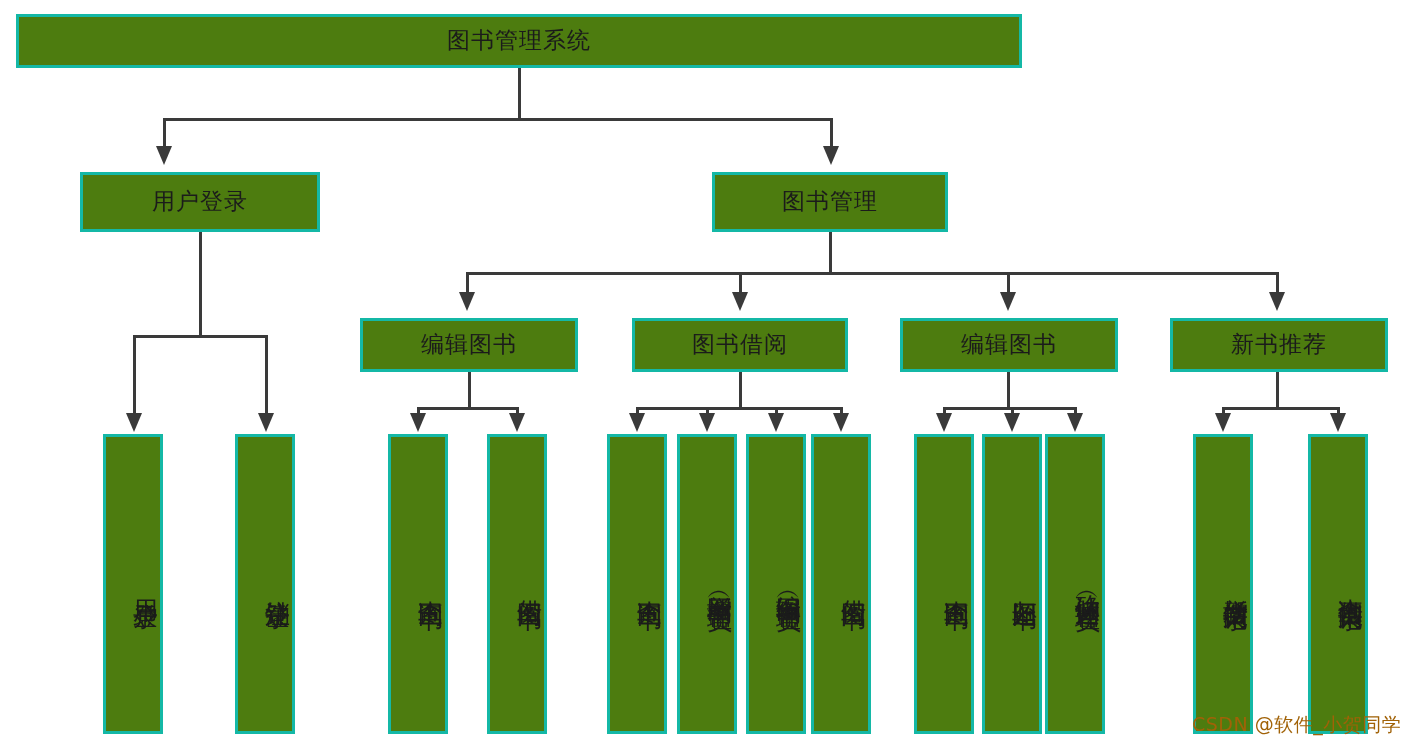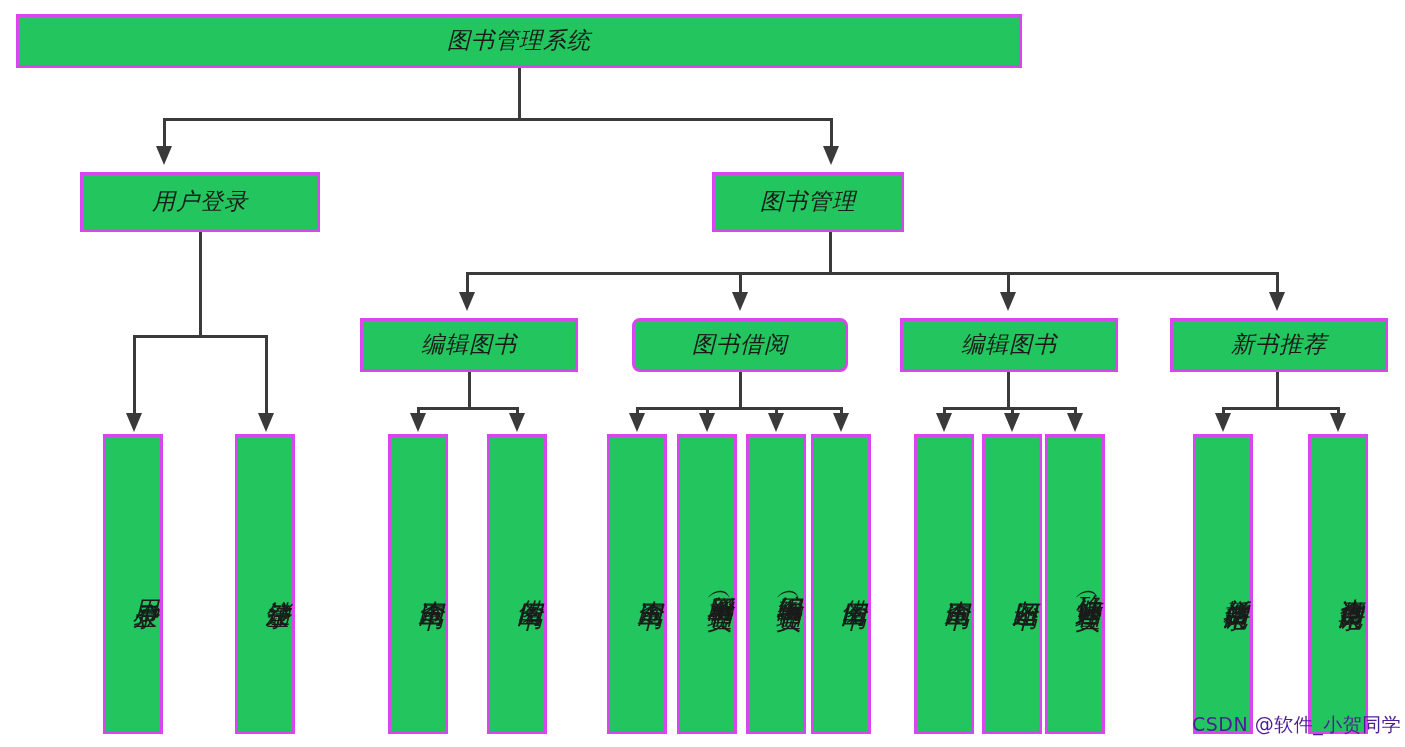--- a/index.html
+++ b/index.html
@@ -13,27 +13,26 @@
   #canvas {
     position: relative;
     width: 1405px;
     height: 747px;
     background: #ffffff;
     overflow: hidden;
   }
   .node {
     position: absolute;
     box-sizing: border-box;
-    border: 3px solid #d946ef;
-    background: #22c55e;
+    border: 3px solid #14b8a6;
+    background: #4d7c0f;
     display: flex;
     align-items: center;
     justify-content: center;
     color: #1b1b1b;
-    font-style: italic;
   }
   .node.horiz {
     font-size: 23px;
     letter-spacing: 1px;
     line-height: 1.2;
   }
   .node.vert {
     writing-mode: vertical-rl;
     text-orientation: upright;
     font-size: 25px;
@@ -61,21 +60,21 @@
     position: absolute;
     width: 0;
     height: 0;
     border-left: 8px solid transparent;
     border-right: 8px solid transparent;
     border-top: 19px solid #3a3a3a;
   }
   #watermark {
     position: absolute;
     font-size: 19px;
-    color: #4c1d95;
+    color: #a16207;
     white-space: nowrap;
     letter-spacing: 0.5px;
   }
 </style>
 </head>
 <body>
 
 <div id="canvas">
 
   <div class="node horiz" style="left:16px; top:14px; width:1006px; height:54px;">
@@ -85,21 +84,21 @@
   <div class="lineV" style="left:518px; top:68px; height:52px;"></div>
   <div class="lineH" style="left:163px; top:118px; width:670px;"></div>
   <div class="lineV" style="left:163px; top:118px; height:30px;"></div>
   <div class="lineV" style="left:830px; top:118px; height:30px;"></div>
   <div class="arrow" style="left:156px; top:146px;"></div>
   <div class="arrow" style="left:823px; top:146px;"></div>
 
   <div class="node horiz" style="left:80px; top:172px; width:240px; height:60px;">
     <span>用户登录</span>
   </div>
-  <div class="node horiz" style="left:712px; top:172px; width:192px; height:60px;">
+  <div class="node horiz" style="left:712px; top:172px; width:236px; height:60px;">
     <span>图书管理</span>
   </div>
 
   <div class="lineV" style="left:199px; top:232px; height:105px;"></div>
   <div class="lineH" style="left:133px; top:335px; width:135px;"></div>
   <div class="lineV" style="left:133px; top:335px; height:80px;"></div>
   <div class="lineV" style="left:265px; top:335px; height:80px;"></div>
   <div class="arrow" style="left:126px; top:413px;"></div>
   <div class="arrow" style="left:258px; top:413px;"></div>
 
@@ -110,21 +109,21 @@
   <div class="lineV" style="left:1007px; top:272px; height:22px;"></div>
   <div class="lineV" style="left:1276px; top:272px; height:22px;"></div>
   <div class="arrow" style="left:459px; top:292px;"></div>
   <div class="arrow" style="left:732px; top:292px;"></div>
   <div class="arrow" style="left:1000px; top:292px;"></div>
   <div class="arrow" style="left:1269px; top:292px;"></div>
 
   <div class="node horiz" style="left:360px; top:318px; width:218px; height:54px;">
     <span>编辑图书</span>
   </div>
-  <div class="node horiz" style="left:632px; top:318px; width:216px; height:54px;border-radius:8px;">
+  <div class="node horiz" style="left:632px; top:318px; width:216px; height:54px;">
     <span>图书借阅</span>
   </div>
   <div class="node horiz" style="left:900px; top:318px; width:218px; height:54px;">
     <span>编辑图书</span>
   </div>
   <div class="node horiz" style="left:1170px; top:318px; width:218px; height:54px;">
     <span>新书推荐</span>
   </div>
 
   <div class="lineV" style="left:468px; top:372px; height:38px;"></div>

